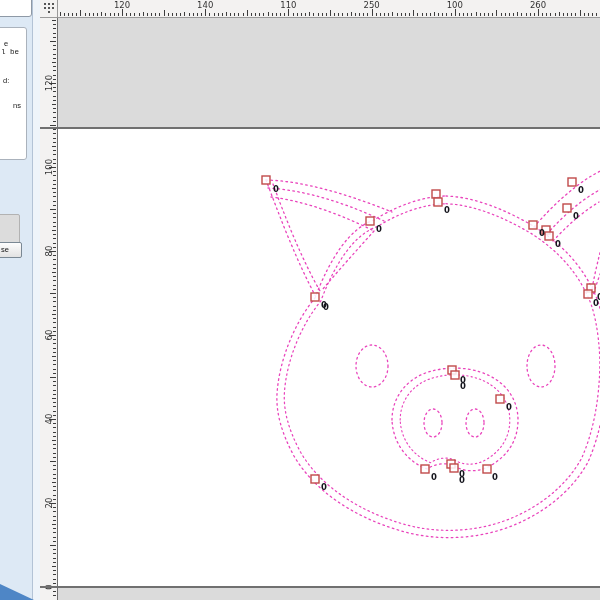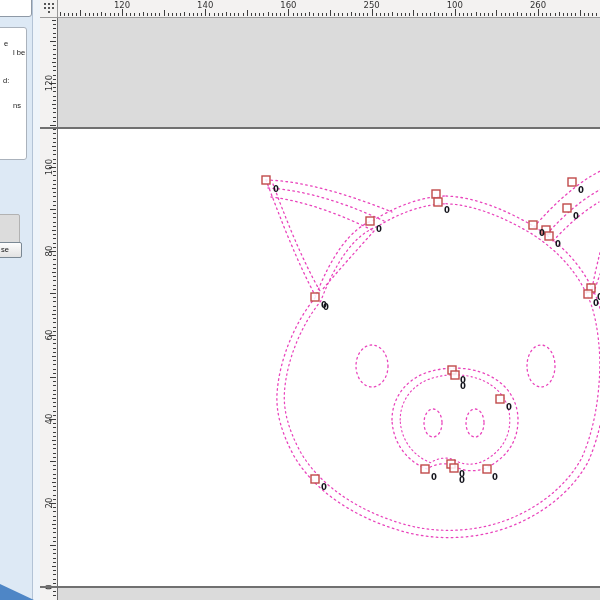--- a/index.html
+++ b/index.html
@@ -181,21 +181,21 @@
       <div class="tick-h" style="left: 193.96px; height: 3px;"></div>
       <div class="tick-h" style="left: 198.12px; height: 3px;"></div>
       <div class="tick-h" style="left: 202.28px; height: 3px;"></div>
       <div class="tick-h" style="left: 206.44px; height: 3px;"></div>
       <div class="tick-h" style="left: 210.6px; height: 4.5px;"></div>
       <div class="tick-h" style="left: 214.76px; height: 3px;"></div>
       <div class="tick-h" style="left: 218.92px; height: 3px;"></div>
       <div class="tick-h" style="left: 223.08px; height: 3px;"></div>
       <div class="tick-h" style="left: 227.24px; height: 3px;"></div>
       <div class="tick-h" style="left: 231.4px; height: 7px;"></div>
-      <div class="rlab-h" style="left: 231.4px;">160</div>
+      <div class="rlab-h" style="left: 231.4px;">110</div>
       <div class="tick-h" style="left: 235.56px; height: 3px;"></div>
       <div class="tick-h" style="left: 239.72px; height: 3px;"></div>
       <div class="tick-h" style="left: 243.88px; height: 3px;"></div>
       <div class="tick-h" style="left: 248.04px; height: 3px;"></div>
       <div class="tick-h" style="left: 252.2px; height: 4.5px;"></div>
       <div class="tick-h" style="left: 256.36px; height: 3px;"></div>
       <div class="tick-h" style="left: 260.52px; height: 3px;"></div>
       <div class="tick-h" style="left: 264.68px; height: 3px;"></div>
       <div class="tick-h" style="left: 268.84px; height: 3px;"></div>
       <div class="tick-h" style="left: 273px; height: 6px;"></div>
@@ -422,18 +422,18 @@
     <div class="panel-right-gap"></div>
     <div class="panel-edge"></div>
     <div class="box-top"></div>
     <div class="info-box" id="info-box"></div>
     <div class="thumb-box"></div>
     <button class="close-btn">se</button>
     <svg class="panel-tri" width="34" height="18">
       <polygon id="panel-tri-shape" points="0,2 34,18 0,18" fill="#4e86c6"></polygon>
     </svg>
   <span class="frag" style="left: 4px; top: 40px;">e</span>
-      <span class="frag" style="left: 13px; top: 49px;">l be</span>
+      <span class="frag" style="left: 1px; top: 49px; font-family: Liberation Mono, monospace;">l be</span>
       <span class="frag" style="left: 3px; top: 77px;">d:</span>
       <span class="frag" style="left: 1px; top: 102px; padding-left: 12px;">ns</span>
     </div>
 
 </div>
 
 </body></html>

